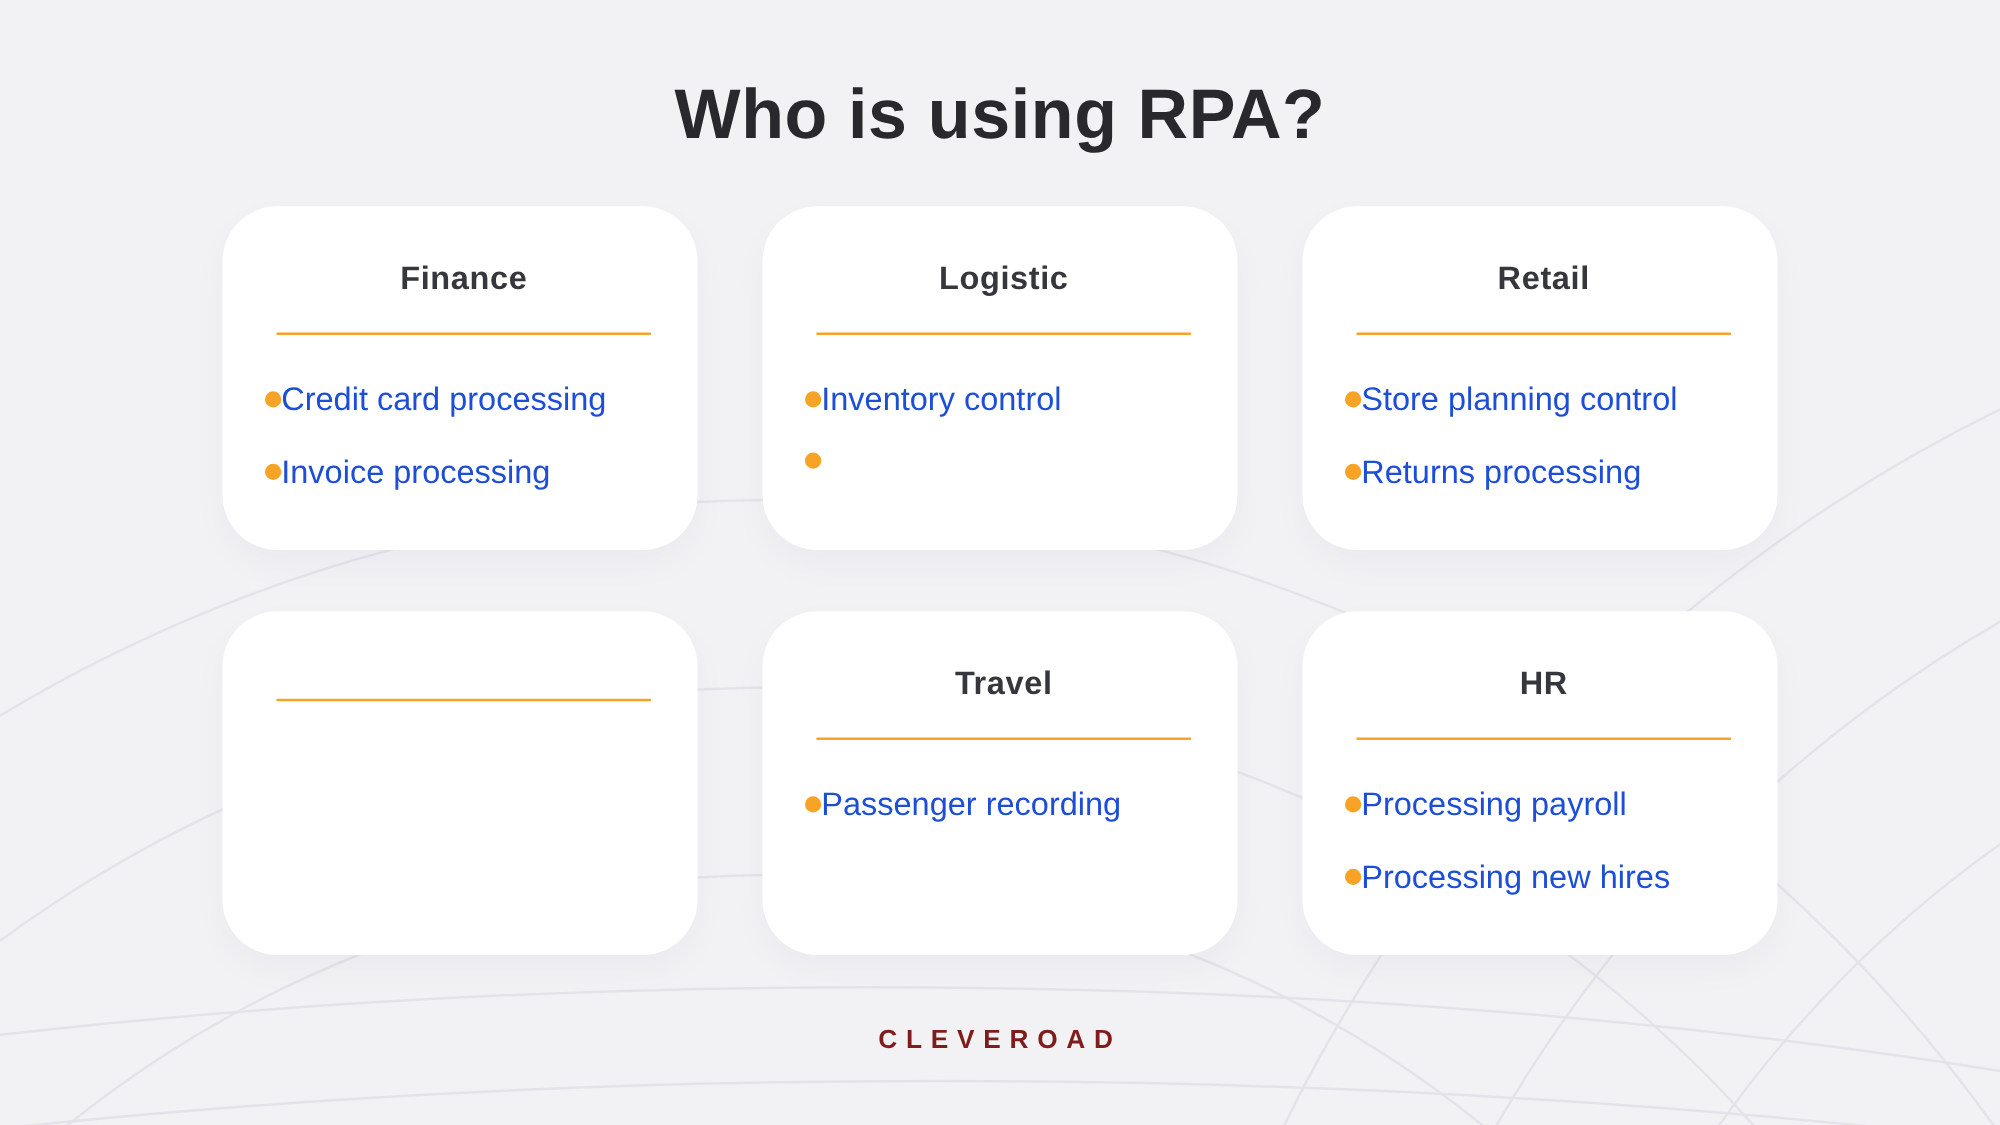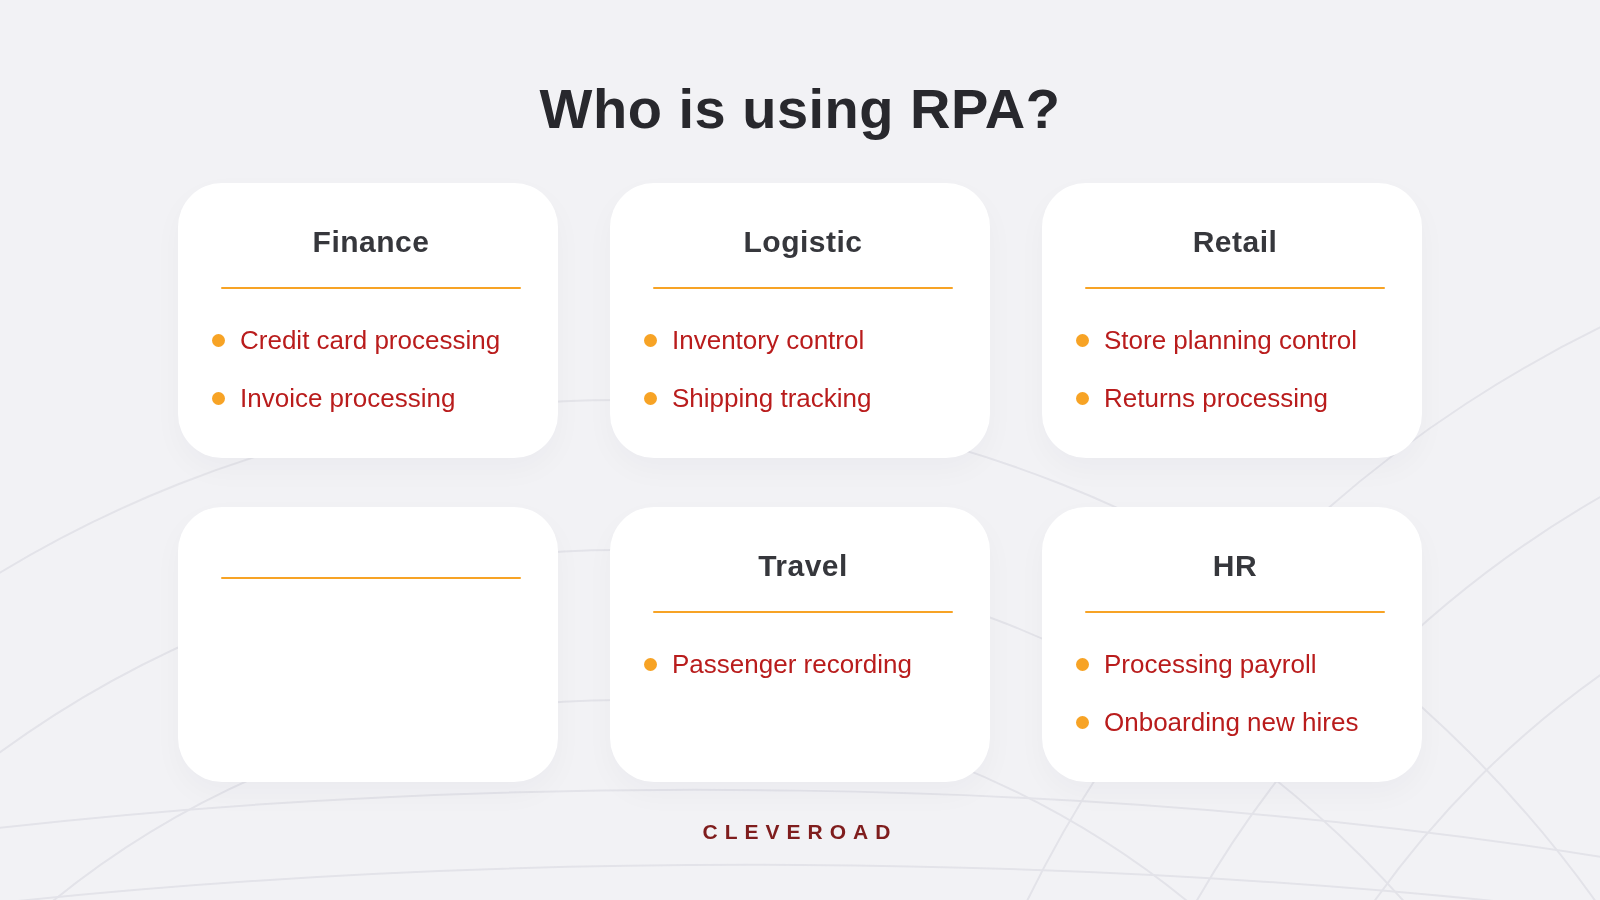--- a/index.html
+++ b/index.html
@@ -16,21 +16,21 @@
     overflow: hidden;
   }
   .bg-waves {
     position: absolute;
     inset: 0;
     pointer-events: none;
   }
   .page-title {
     position: relative;
     margin: 0;
-    padding-top: 76px;
+    padding-top: 58px;
     text-align: center;
     font-size: 56px;
     font-weight: bold;
     letter-spacing: 0.5px;
     color: #28282d;
   }
   .cards-grid {
     position: relative;
     width: 1244px;
     margin: 42px auto 0;
@@ -44,44 +44,43 @@
     height: 275px;
     box-sizing: border-box;
     background: #ffffff;
     border-radius: 44px;
     padding: 42px 24px 0 30px;
     box-shadow: 0 12px 30px rgba(40, 40, 60, 0.03);
   }
   .card-title {
     margin: 0;
     text-align: center;
-    font-size: 30px;
+    font-size: 26px;
     font-weight: bold;
     letter-spacing: 0.5px;
     color: #36373c;
   }
   .card-divider {
     width: 300px;
     max-width: 96%;
     height: 2px;
     border-radius: 1px;
     background: #f7a325;
     margin: 28px auto 0;
   }
   .item-list {
     list-style: none;
     margin: 36px 0 0;
     padding: 0 0 0 4px;
   }
   .item {
     display: flex;
     align-items: center;
-    gap: 15px;
     font-size: 26px;
-    color: #b91c1c;
+    color: #1d4ed8;
     margin-bottom: 27px;
     white-space: nowrap;
   }
   .dot {
     width: 13px;
     height: 13px;
     border-radius: 50%;
     background: #f7a325;
     flex: none;
   }
@@ -137,21 +136,20 @@
     <div class="card">
       <h2 class="card-title">Logistic</h2>
       <div class="card-divider"></div>
       <ul class="item-list">
         <li class="item">
           <span class="dot"></span>
           <span>Inventory control</span>
         </li>
         <li class="item">
           <span class="dot"></span>
-          <span>Shipping tracking</span>
         </li>
       </ul>
     </div>
 
     <div class="card">
       <h2 class="card-title">Retail</h2>
       <div class="card-divider"></div>
       <ul class="item-list">
         <li class="item">
           <span class="dot"></span>
@@ -182,21 +180,21 @@
     <div class="card">
       <h2 class="card-title">HR</h2>
       <div class="card-divider"></div>
       <ul class="item-list">
         <li class="item">
           <span class="dot"></span>
           <span>Processing payroll</span>
         </li>
         <li class="item">
           <span class="dot"></span>
-          <span>Onboarding new hires</span>
+          <span>Processing new hires</span>
         </li>
       </ul>
     </div>
 
   </div>
 
   <div class="brand">CLEVEROAD</div>
 
 </div>
 

